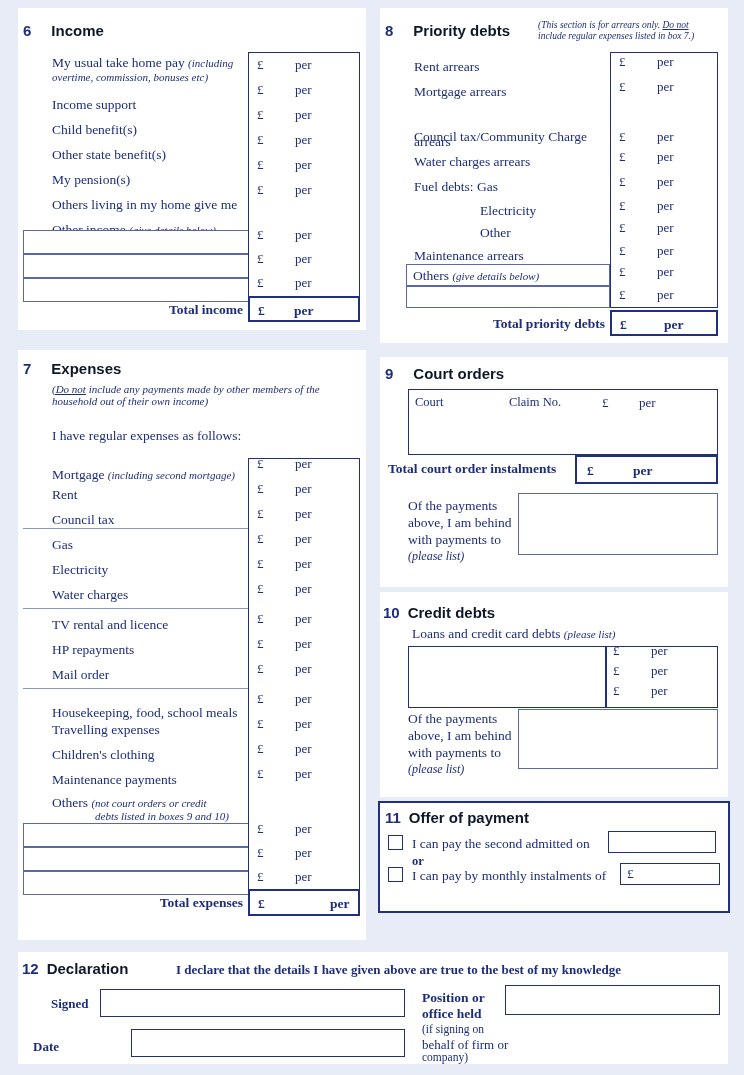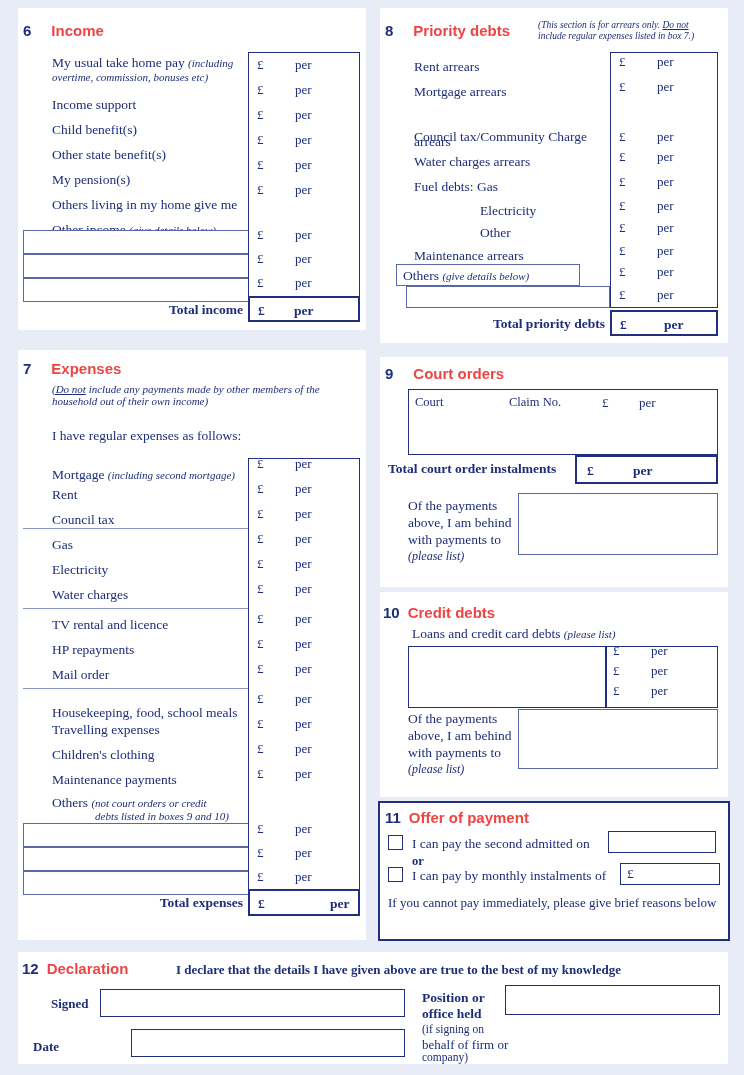--- a/index.html
+++ b/index.html
@@ -11,21 +11,21 @@
     position:relative;
     overflow:hidden;
   }
   .page{position:absolute;inset:0;}
 
   
   .panel{position:absolute;background:#ffffff;}
 
   .sec-head{display:flex;align-items:baseline;font-family:"Liberation Sans",sans-serif;font-weight:bold;}
   .sec-num{font-size:15px;color:#1d2d7a;}
-  .sec-title{font-size:15px;color:#ef4444;}
+  .sec-title{font-size:15px;color:#0f172a;}
   .sec-note{
     font-family:"Liberation Serif",serif;font-style:italic;font-weight:normal;
     font-size:9.5px;line-height:11px;color:#1d2d7a;margin-left:10px;
   }
   .u{text-decoration:underline;}
 
   .lbl{font-size:13.5px;line-height:1;color:#1d2d7a;white-space:nowrap;}
   .lbl i{font-style:italic;font-size:11px;}
   .small-i{font-style:italic;font-size:11px;line-height:12px;}
 
@@ -258,21 +258,21 @@
   <div class="lbl" style="position:absolute;left:34px;top:52px;">Rent arrears</div>
   <div class="lbl" style="position:absolute;left:34px;top:77px;">Mortgage arrears</div>
   <div class="lbl" style="position:absolute;left:34px;top:102px;margin-top:20px;">Council tax/Community Charge</div>
   <div class="lbl" style="position:absolute;left:34px;top:127px;">arrears</div>
   <div class="lbl" style="position:absolute;left:34px;top:147px;">Water charges arrears</div>
   <div class="lbl" style="position:absolute;left:34px;top:172px;">Fuel debts:   Gas</div>
   <div class="lbl" style="position:absolute;left:100px;top:196px;">Electricity</div>
   <div class="lbl" style="position:absolute;left:100px;top:218px;">Other</div>
   <div class="lbl" style="position:absolute;left:34px;top:241px;">Maintenance arrears</div>
 
-  <div class="wbox" style="left:16px;top:256px;width:184px;height:22px;padding-left:36px;">
+  <div class="wbox" style="left:26px;top:256px;width:204px;height:22px;padding-left:36px;">
     <div class="lbl" style="position:absolute;left:6px;top:4px;">
       <span>Others</span>
       <i>(give details below)</i>
     </div>
   </div>
   <div class="wbox" style="left:26px;top:278px;width:204px;height:22px;"></div>
 
   <div class="amt-col" style="left:230px;top:44px;width:108px;height:256px;">
     <div class="amt-row" style="left:0;top:9px;">
           <span class="p">£</span>
@@ -378,40 +378,39 @@
         </div>
   </div>
 
   <div class="lbl" style="position:absolute;left:28px;top:120px;">Of the payments</div>
   <div class="lbl" style="position:absolute;left:28px;top:137px;">above, I am behind</div>
   <div class="lbl" style="position:absolute;left:28px;top:154px;">with payments to</div>
   <div class="lbl" style="position:absolute;left:28px;top:171px;font-style:italic;font-size:12px;">(please list)</div>
   <div class="wbox" style="left:138px;top:117px;width:200px;height:60px;border-width:1.3px;"></div>
 </div>
 
-<div class="sec11" style="left:378px;top:801px;width:352px;height:140px;">
+<div class="sec11" style="left:378px;top:801px;width:352px;height:112px;">
 
   <div class="sec-head" style="position:absolute;left:5px;top:6px;">
     <span class="sec-num">11</span>
     <span class="sec-title" style="margin-left:8px;">Offer of payment</span>
   </div>
 
   <div class="chk" style="left:8px;top:32px;"></div>
   <div class="lbl" style="position:absolute;left:32px;top:34px;">I can pay the second admitted on</div>
   <div class="wbox" style="left:228px;top:28px;width:108px;height:22px;border-width:1.4px;border-color:#21307e;"></div>
 
   <div class="lbl bold" style="position:absolute;left:32px;top:52px;font-size:12.5px;">or</div>
 
   <div class="chk" style="left:8px;top:64px;"></div>
   <div class="lbl" style="position:absolute;left:32px;top:66px;">I can pay by monthly instalments of</div>
   <div class="wbox" style="left:240px;top:60px;width:100px;height:22px;border-width:1.4px;border-color:#21307e;">
     <span class="lbl" style="position:absolute;left:6px;top:3px;">£</span>
   </div>
 
-  <div class="lbl" style="position:absolute;left:8px;top:93px;font-size:13px;">If you cannot pay immediately, please give brief reasons below</div>
   <div style="position:absolute;left:6px;top:110px;width:338px;height:24px;"></div>
 </div>
 
 <div class="panel" style="left:18px;top:952px;width:710px;height:112px;">
 
   <div class="sec-head" style="position:absolute;left:4px;top:8px;">
     <span class="sec-num">12</span>
     <span class="sec-title" style="margin-left:8px;">Declaration</span>
   </div>
 

